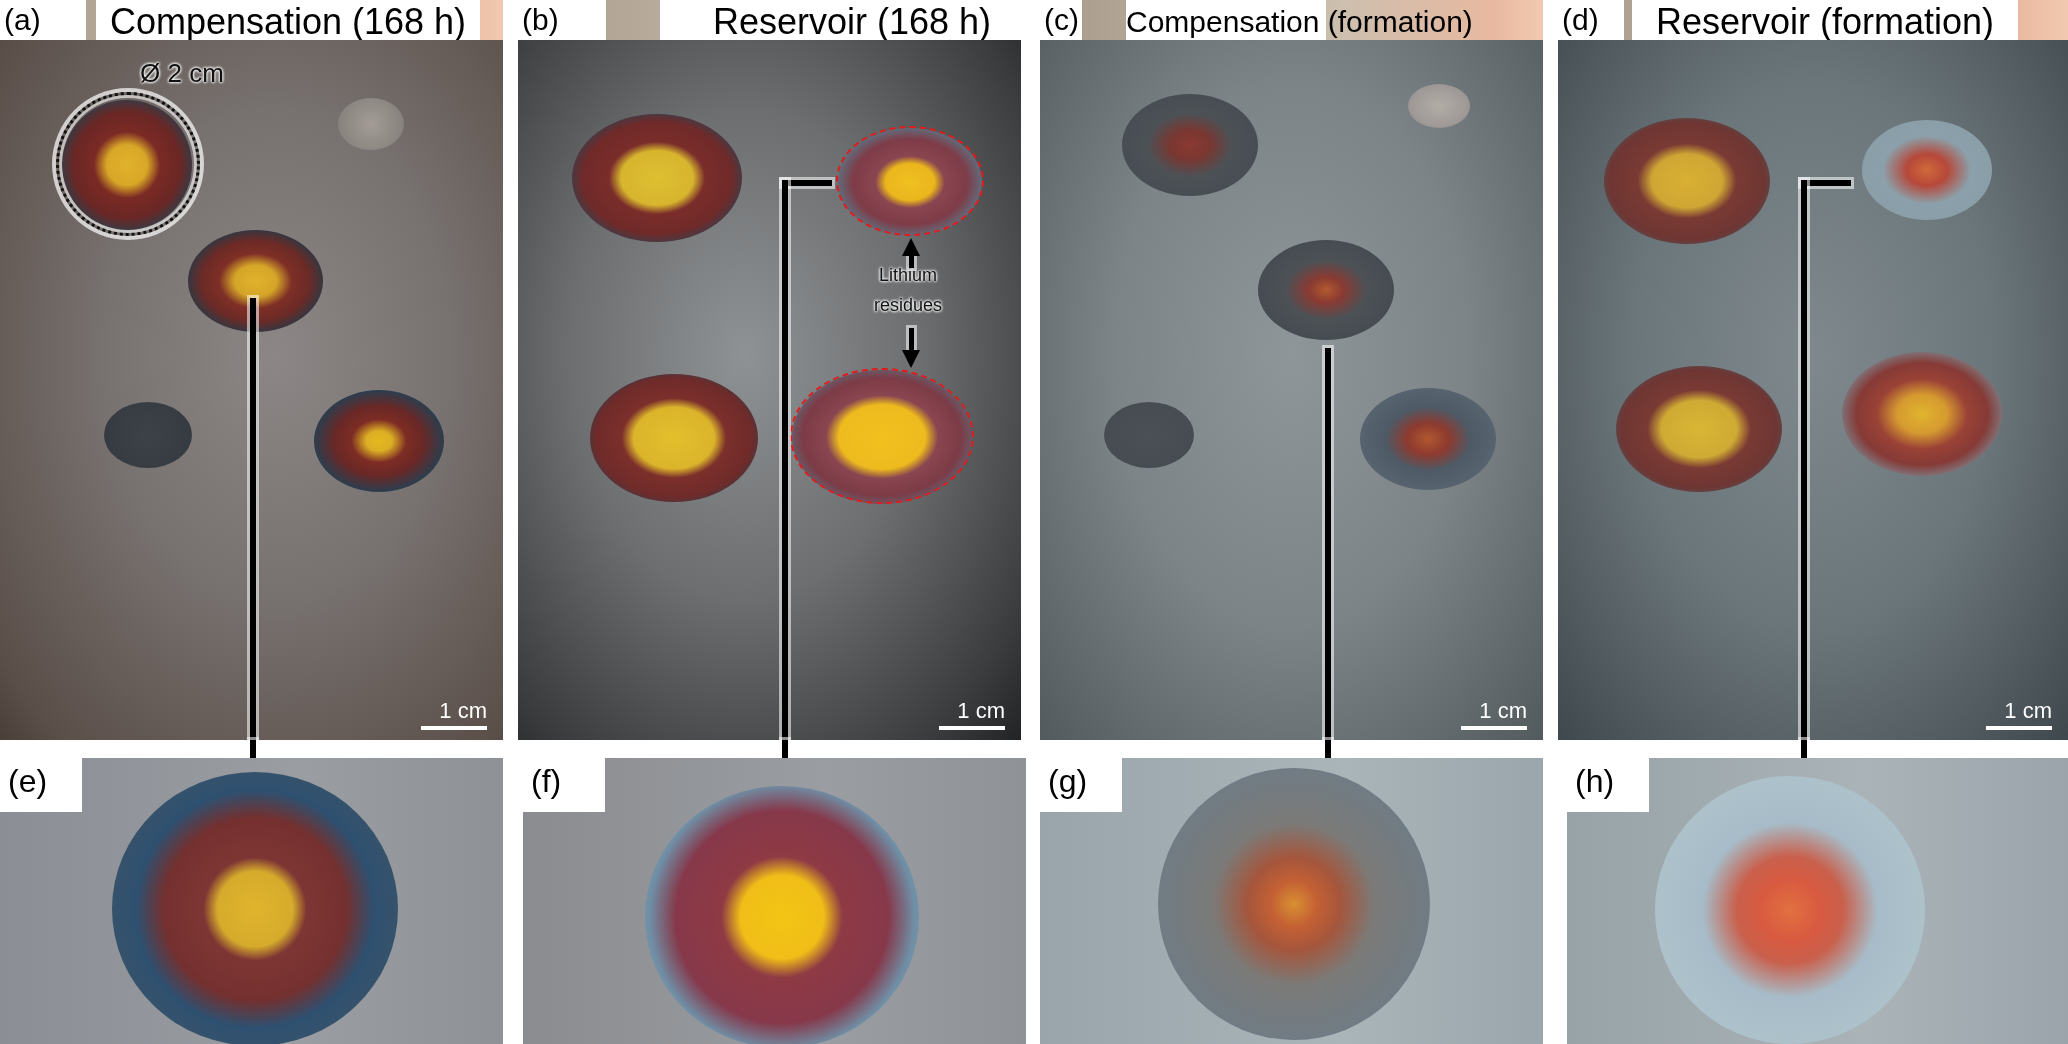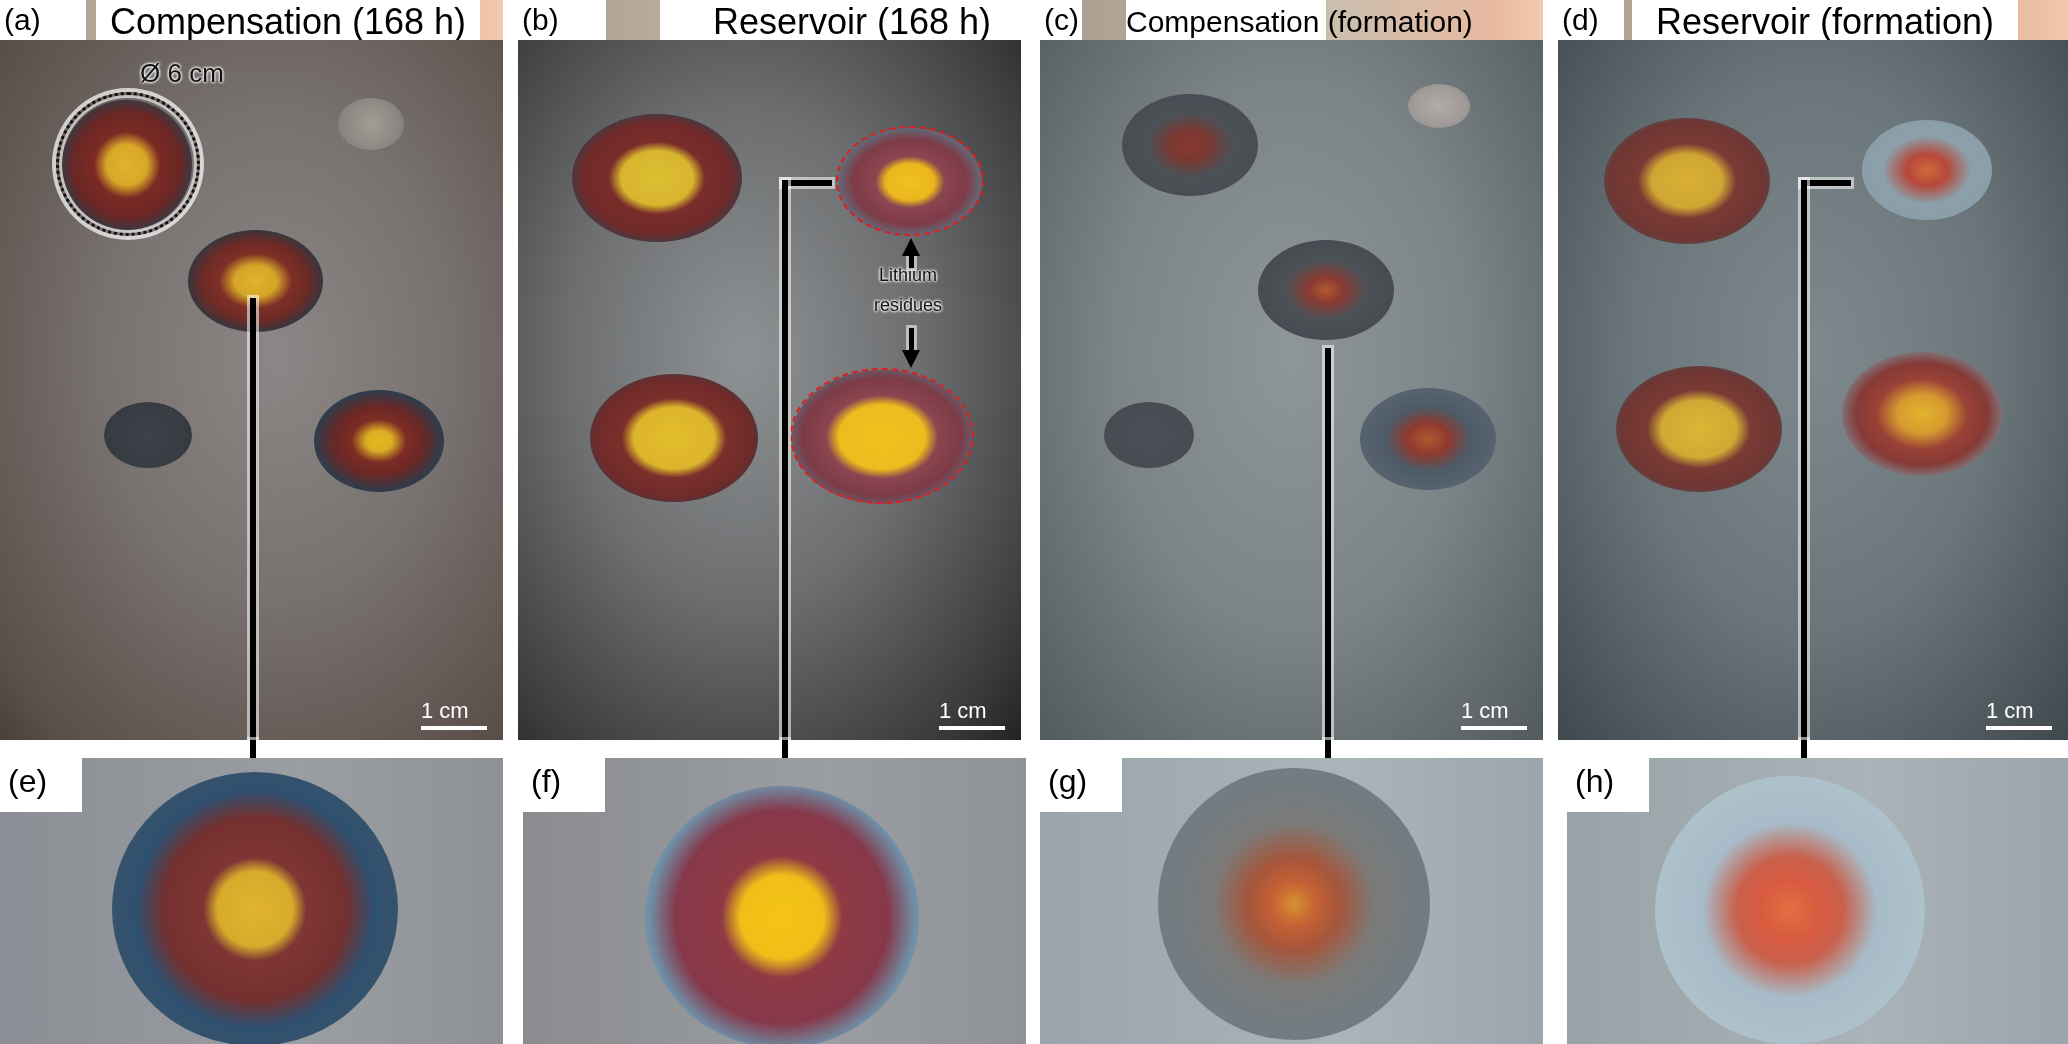--- a/index.html
+++ b/index.html
@@ -19,21 +19,21 @@
   #pf { left:523px; width:503px; background:linear-gradient(90deg,#8a8c90,#9a9da1 60%,#8f9296); }
   #pg { left:1040px; width:503px; background:linear-gradient(90deg,#9aa5ab,#aab5ba 60%,#9ba6ac); }
   #ph { left:1567px; width:501px; background:linear-gradient(90deg,#98a3a8,#a9b3b8 60%,#9aa4aa); }
 
   .top-strip { position:absolute; top:0; height:40px; background:linear-gradient(90deg,#a89a8a,#cdbfae 60%,#e8b9a0 90%,#f2c9b0); }
 
   .title-box { position:absolute; top:0; height:44px; background:#fff; color:#000; font-size:36px; line-height:44px; text-align:center; }
   .title-letter { position:absolute; top:0; height:40px; background:#fff; color:#000; font-size:30px; line-height:40px; padding-left:4px; }
 
   .disc { position:absolute; border-radius:50%; }
-  .scale { position:absolute; right:16px; bottom:10px; color:#fff; text-align:left; font-size:22px; }
+  .scale { position:absolute; right:16px; bottom:10px; color:#fff; text-align:right; font-size:22px; }
   .scale .bar { height:4px; background:#fff; width:66px; margin-top:2px; }
 
   .vline { position:absolute; width:6px; background:#000; box-shadow:0 0 0 3px rgba(255,255,255,0.55); }
   .hline { position:absolute; height:6px; background:#000; box-shadow:0 0 0 3px rgba(255,255,255,0.55); }
   .arrowhead { position:absolute; width:0; height:0; border-left:9px solid transparent; border-right:9px solid transparent; border-top:18px solid #000; }
   .arrowhead-up { position:absolute; width:0; height:0; border-left:9px solid transparent; border-right:9px solid transparent; border-bottom:18px solid #000; }
 
   .annot { position:absolute; color:#111; font-size:18px; text-align:center; text-shadow:0 0 3px #fff, 0 0 3px #fff, 0 0 3px #fff; line-height:30px; }
   .red-dash { position:absolute; border:2px dashed #e21b1b; border-radius:50%; }
   .dot-ring { position:absolute; border:3px dotted #111; border-radius:50%; box-shadow:0 0 0 4px rgba(255,255,255,0.7), inset 0 0 0 3px rgba(255,255,255,0.6); }
@@ -44,21 +44,21 @@
 <body>
 
 <div class="top-strip" style="left:0;width:503px;"></div>
 <div class="title-letter" style="left:0;width:82px;">(a)</div>
 <div class="title-box" style="left:96px;width:384px;">Compensation (168 h)</div>
 
 <div class="panel top-panel" id="pa">
 
   <div class="disc" style="left:62px;top:60px;width:130px;height:130px;background:radial-gradient(circle,#e0b22c 0%,#d9a727 22%,#7b2a24 36%,#6a2725 58%,#2f3d49 75%,#293642 100%);"></div>
   <div class="dot-ring" style="left:56px;top:52px;width:138px;height:138px;"></div>
-  <div class="annot" style="left:140px;top:18px;font-size:26px;">Ø 6 cm</div>
+  <div class="annot" style="left:140px;top:18px;font-size:26px;">Ø 2 cm</div>
 
   <div class="disc" style="left:338px;top:58px;width:66px;height:52px;background:radial-gradient(circle,#a39c96 0%,#8a8580 70%,#7b7774 100%);"></div>
 
   <div class="disc" style="left:188px;top:190px;width:135px;height:102px;background:radial-gradient(ellipse,#e0b22c 0%,#d5a528 22%,#7e2f26 38%,#6c2a26 56%,#2b3944 74%,#2a3540 100%);"></div>
 
   <div class="disc" style="left:104px;top:362px;width:88px;height:66px;background:radial-gradient(circle,#3c4247 0%,#363c42 70%,#30363b 100%);"></div>
 
   <div class="disc" style="left:314px;top:350px;width:130px;height:102px;background:radial-gradient(ellipse,#e3b81f 0%,#dcae24 14%,#7d2c24 30%,#6a2826 48%,#2d3d4d 70%,#3c4a58 100%);"></div>
 
   <div class="vline" style="left:250px;top:258px;height:442px;"></div>

